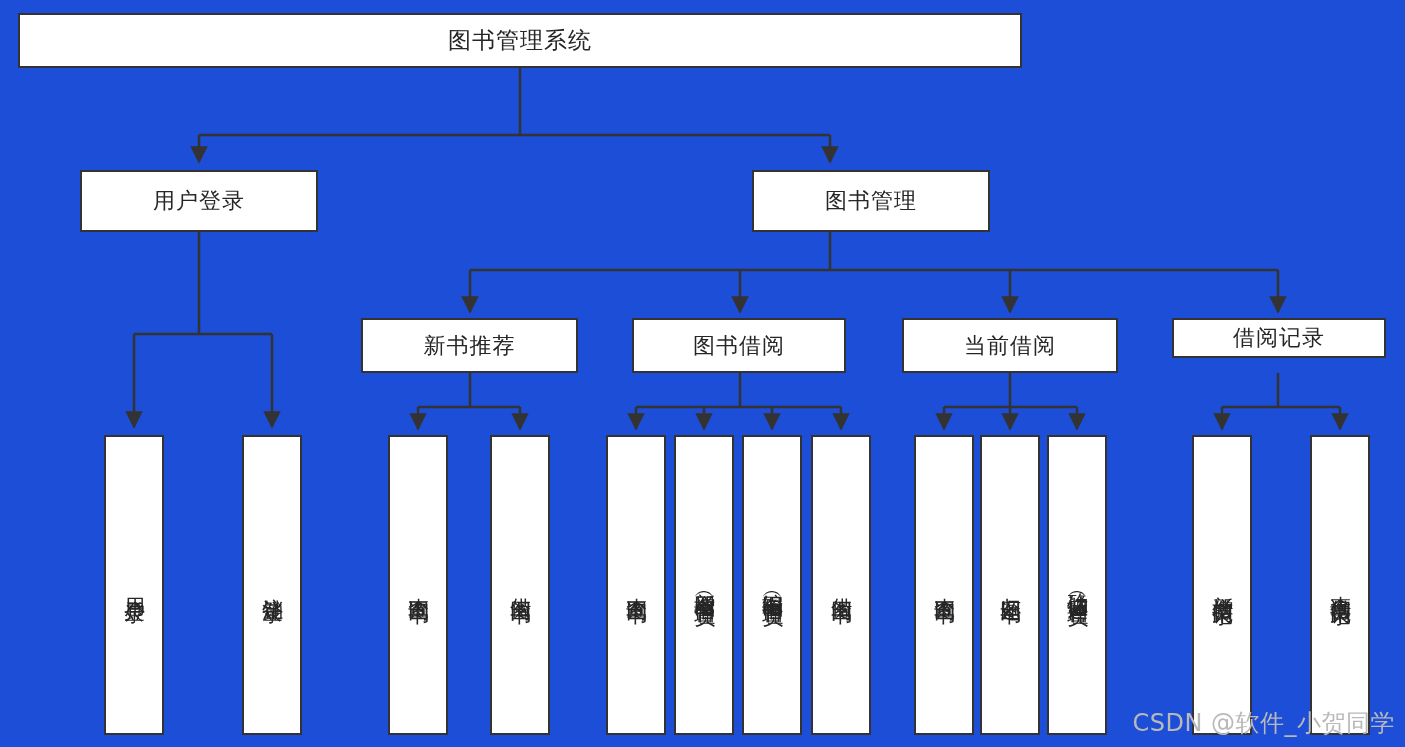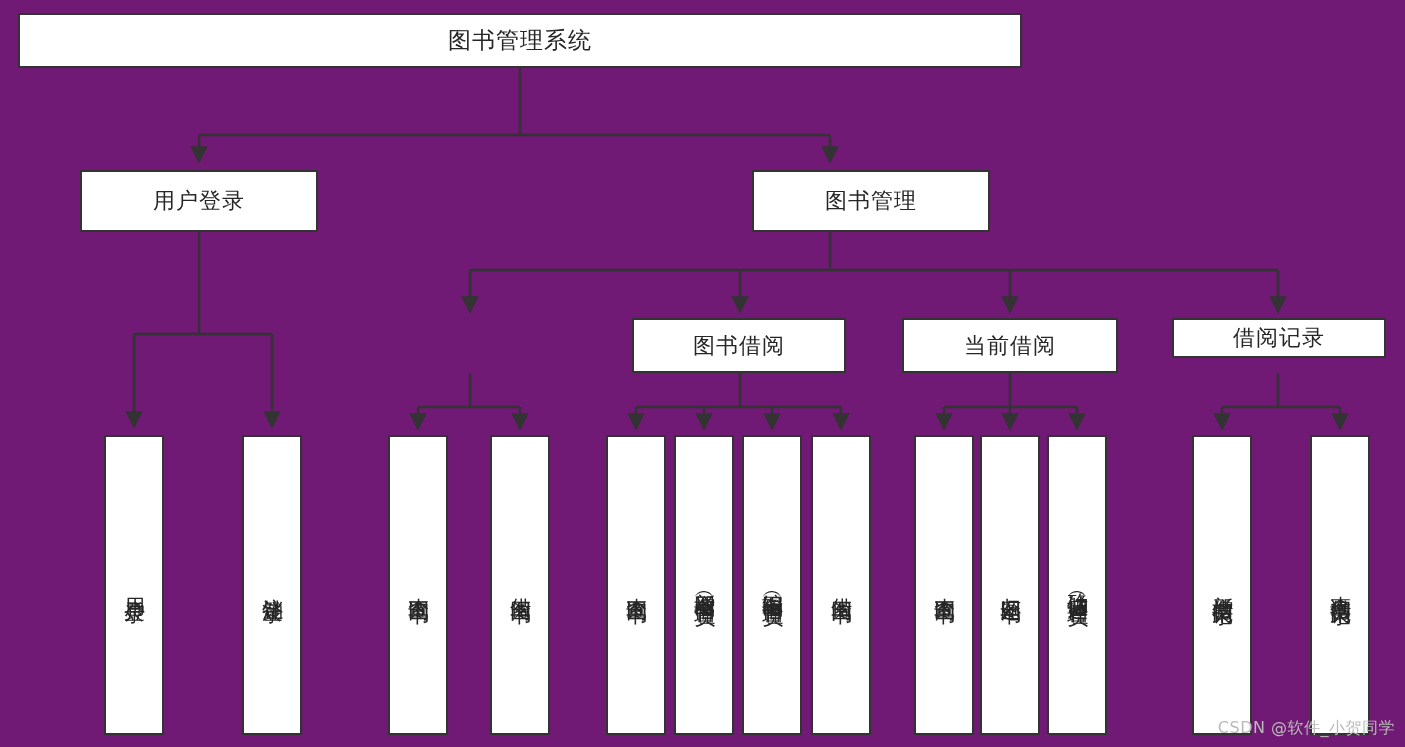--- a/index.html
+++ b/index.html
@@ -4,21 +4,21 @@
 <style>
   html, body {
     margin: 0;
     padding: 0;
     background: #ffffff;
   }
   #canvas {
     position: relative;
     width: 1405px;
     height: 747px;
-    background: #701a75;
+    background: #1d4ed8;
     font-family: "DejaVu Sans", "Liberation Sans", sans-serif;
     overflow: hidden;
   }
   svg#wires {
     position: absolute;
     left: 0;
     top: 0;
     width: 1405px;
     height: 747px;
     pointer-events: none;
@@ -53,21 +53,21 @@
     text-orientation: upright;
     white-space: nowrap;
   }
   .node.root {
     font-size: 23px;
   }
   .watermark {
     position: absolute;
     right: 10px;
     bottom: 8px;
-    font-size: 16px;
+    font-size: 24px;
     color: #b9b9b9;
     letter-spacing: 0.5px;
     user-select: none;
     white-space: nowrap;
   }
 </style>
 </head>
 <body>
 
 <div id="canvas">
@@ -129,20 +129,23 @@
     <span>图书管理系统</span>
   </div>
 
   <div class="node horiz" style="left:80px; top:170px; width:238px; height:62px;">
     <span>用户登录</span>
   </div>
   <div class="node horiz" style="left:711px; top:170px; width:238px; height:62px;margin-left:41px;">
     <span>图书管理</span>
   </div>
 
+  <div class="node horiz" style="left:361px; top:318px; width:217px; height:55px;">
+    <span>新书推荐</span>
+  </div>
   <div class="node horiz" style="left:632px; top:318px; width:214px; height:55px;">
     <span>图书借阅</span>
   </div>
   <div class="node horiz" style="left:902px; top:318px; width:216px; height:55px;">
     <span>当前借阅</span>
   </div>
   <div class="node horiz" style="left:1172px; top:318px; width:214px; height:40px;">
     <span>借阅记录</span>
   </div>
 

